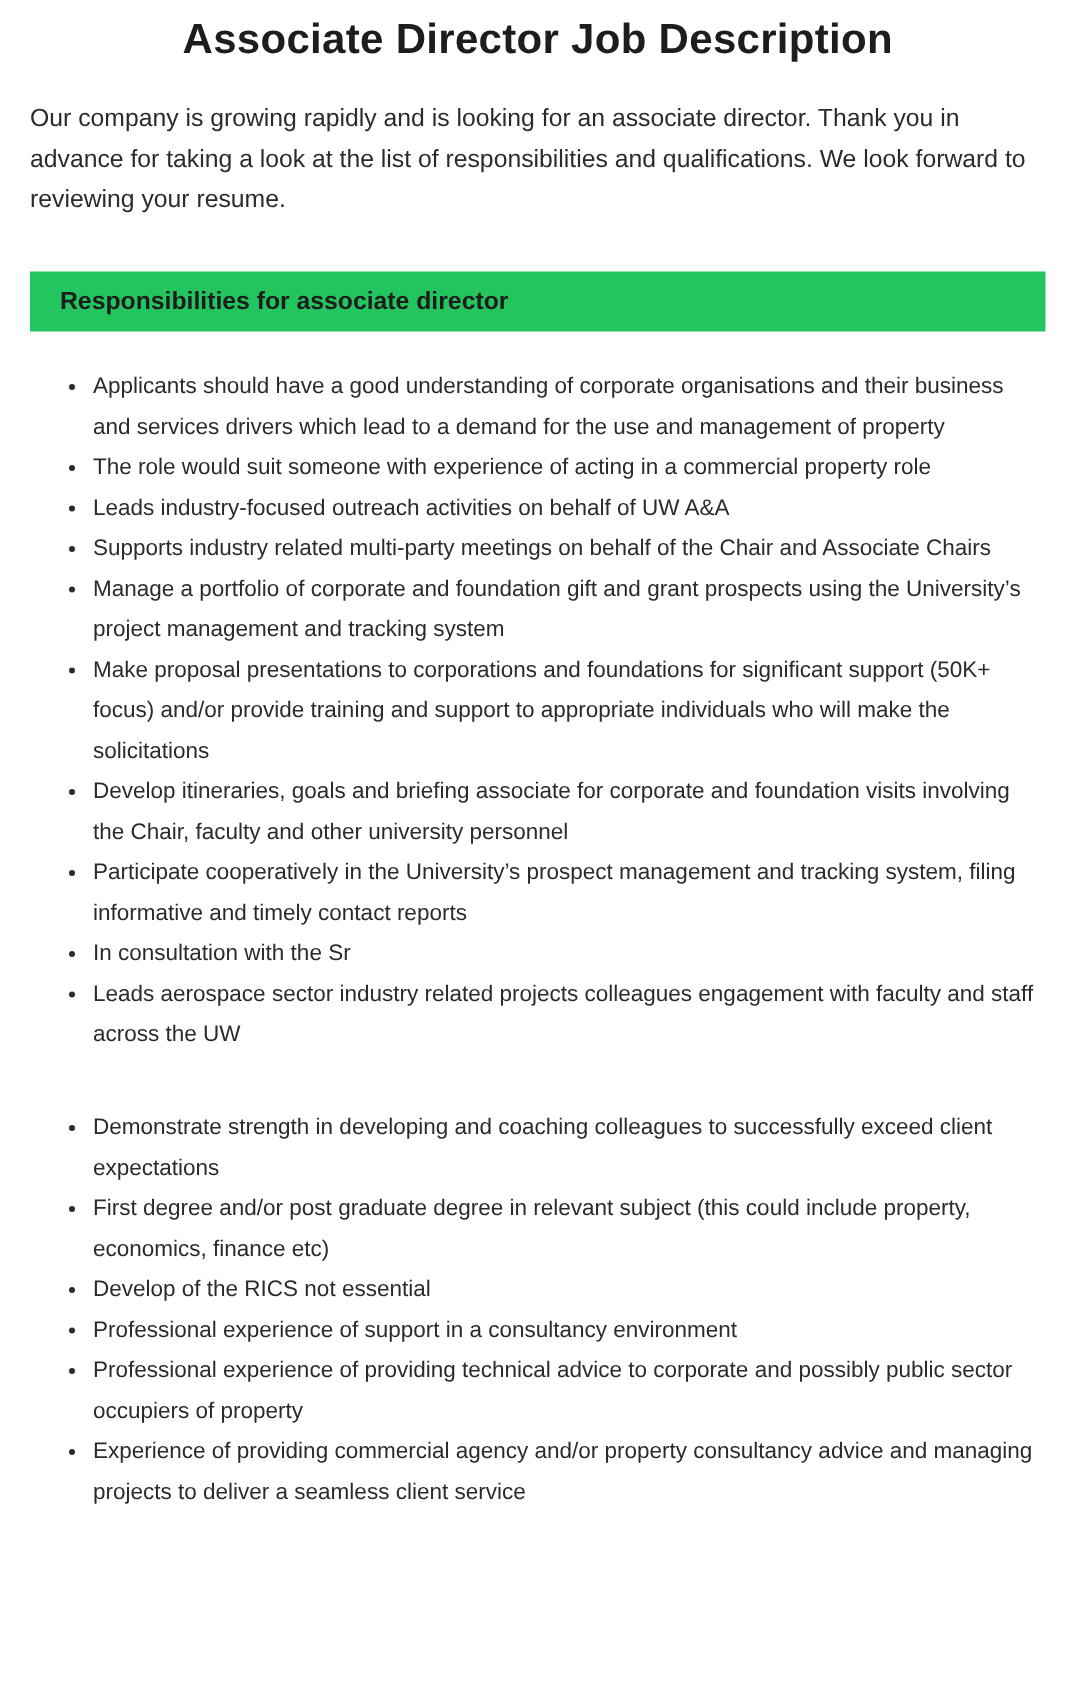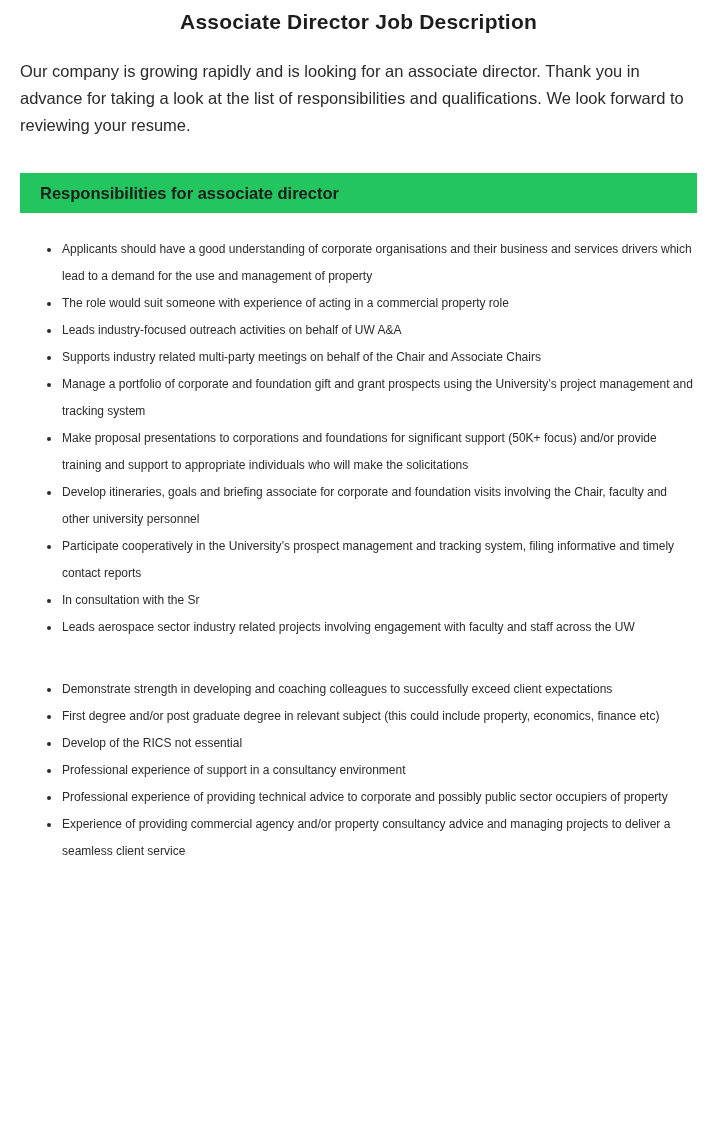--- a/index.html
+++ b/index.html
@@ -10,21 +10,21 @@
     font-family: "Liberation Sans", "DejaVu Sans", sans-serif;
     color: #2b2b2b;
   }
   .page {
     width: 720px;
     min-height: 1138px;
     margin: 0 auto;
     padding: 6px 23px 30px 20px;
   }
   h1.doc-title {
-    font-size: 21px;
+    font-size: 28px;
     font-weight: 700;
     color: #1d1d1d;
     text-align: center;
     margin: 4px 0 24px 0;
     letter-spacing: 0.2px;
   }
   p.intro {
     font-size: 16.5px;
     line-height: 27px;
     margin: 0 0 34px 0;
@@ -38,21 +38,21 @@
     font-size: 16.5px;
     font-weight: 700;
     color: #1d1d1d;
   }
   ul.bullet-list {
     margin: 23px 0 35px 0;
     padding-left: 41px;
     list-style: disc outside;
   }
   ul.bullet-list li {
-    font-size: 12px;
+    font-size: 15px;
     line-height: 27px;
     padding-left: 1px;
   }
   ul.bullet-list.last {
     margin-bottom: 0;
   }
 </style>
 </head>
 <body>
 
@@ -69,21 +69,21 @@
   <ul class="bullet-list">
     <li>Applicants should have a good understanding of corporate organisations and their business and services drivers which lead to a demand for the use and management of property</li>
     <li>The role would suit someone with experience of acting in a commercial property role</li>
     <li>Leads industry-focused outreach activities on behalf of UW A&amp;A</li>
     <li>Supports industry related multi-party meetings on behalf of the Chair and Associate Chairs</li>
     <li>Manage a portfolio of corporate and foundation gift and grant prospects using the University’s project management and tracking system</li>
     <li>Make proposal presentations to corporations and foundations for significant support (50K+ focus) and/or provide training and support to appropriate individuals who will make the solicitations</li>
     <li>Develop itineraries, goals and briefing associate for corporate and foundation visits involving the Chair, faculty and other university personnel</li>
     <li>Participate cooperatively in the University’s prospect management and tracking system, filing informative and timely contact reports</li>
     <li>In consultation with the Sr</li>
-    <li>Leads aerospace sector industry related projects involving engagement with faculty and staff across the UW</li>
+    <li>Leads aerospace sector industry related projects colleagues engagement with faculty and staff across the UW</li>
   </ul>
 
 
   <ul class="bullet-list last">
     <li>Demonstrate strength in developing and coaching colleagues to successfully exceed client expectations</li>
     <li>First degree and/or post graduate degree in relevant subject (this could include property, economics, finance etc)</li>
     <li>Develop of the RICS not essential</li>
     <li>Professional experience of support in a consultancy environment</li>
     <li>Professional experience of providing technical advice to corporate and possibly public sector occupiers of property</li>
     <li>Experience of providing commercial agency and/or property consultancy advice and managing projects to deliver a seamless client service</li>

